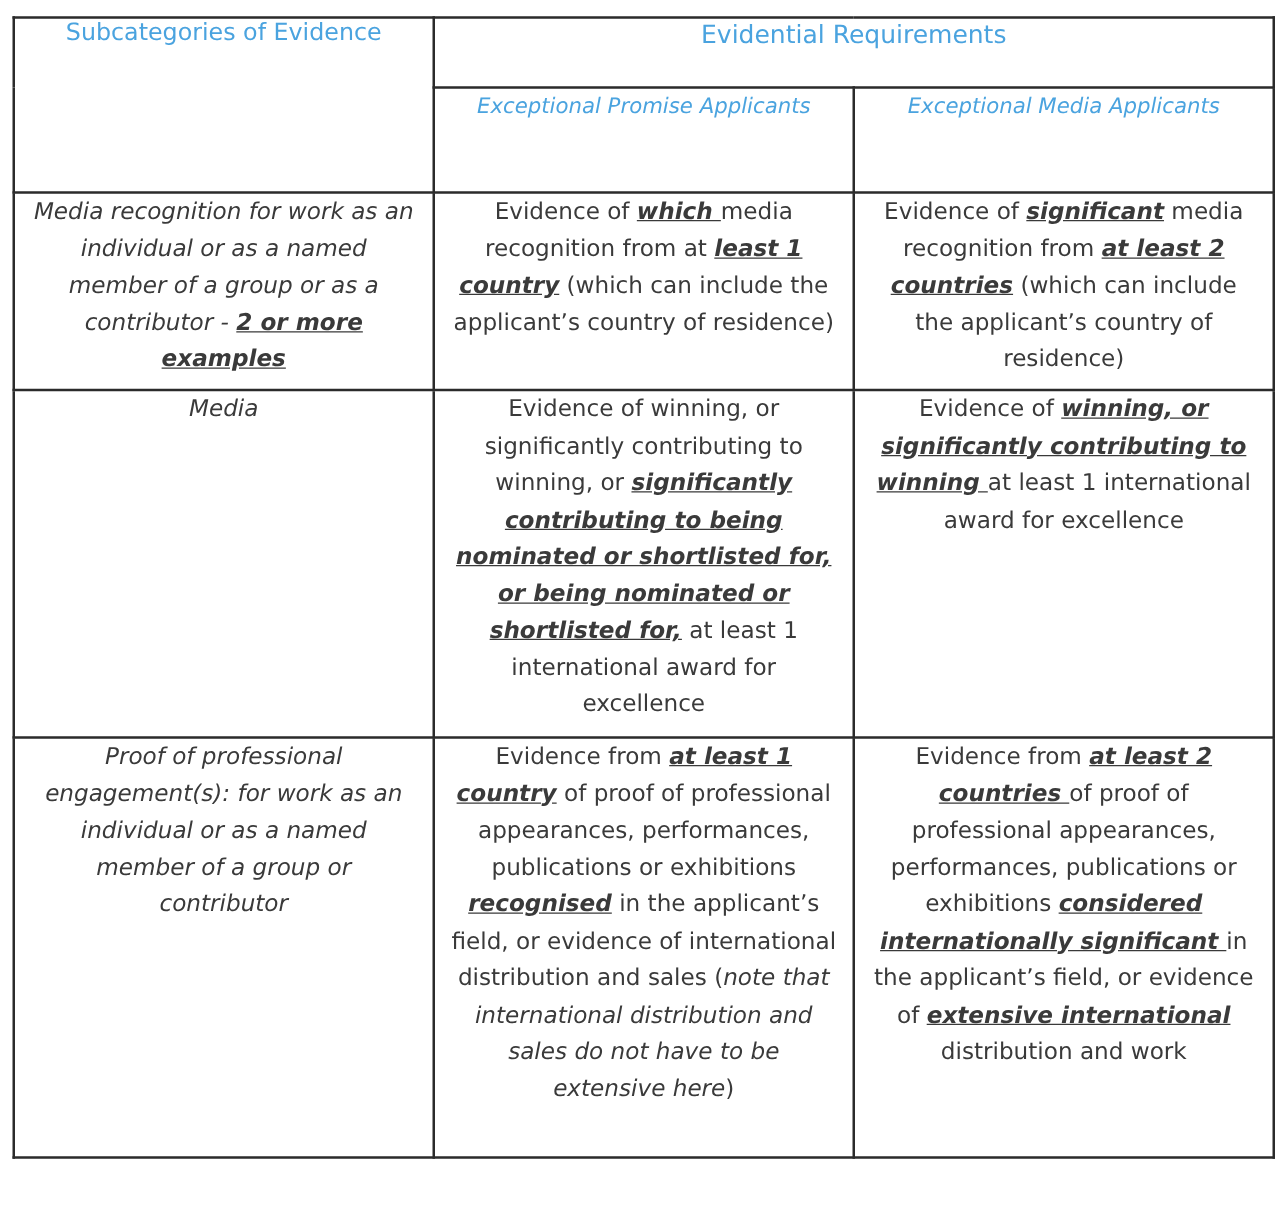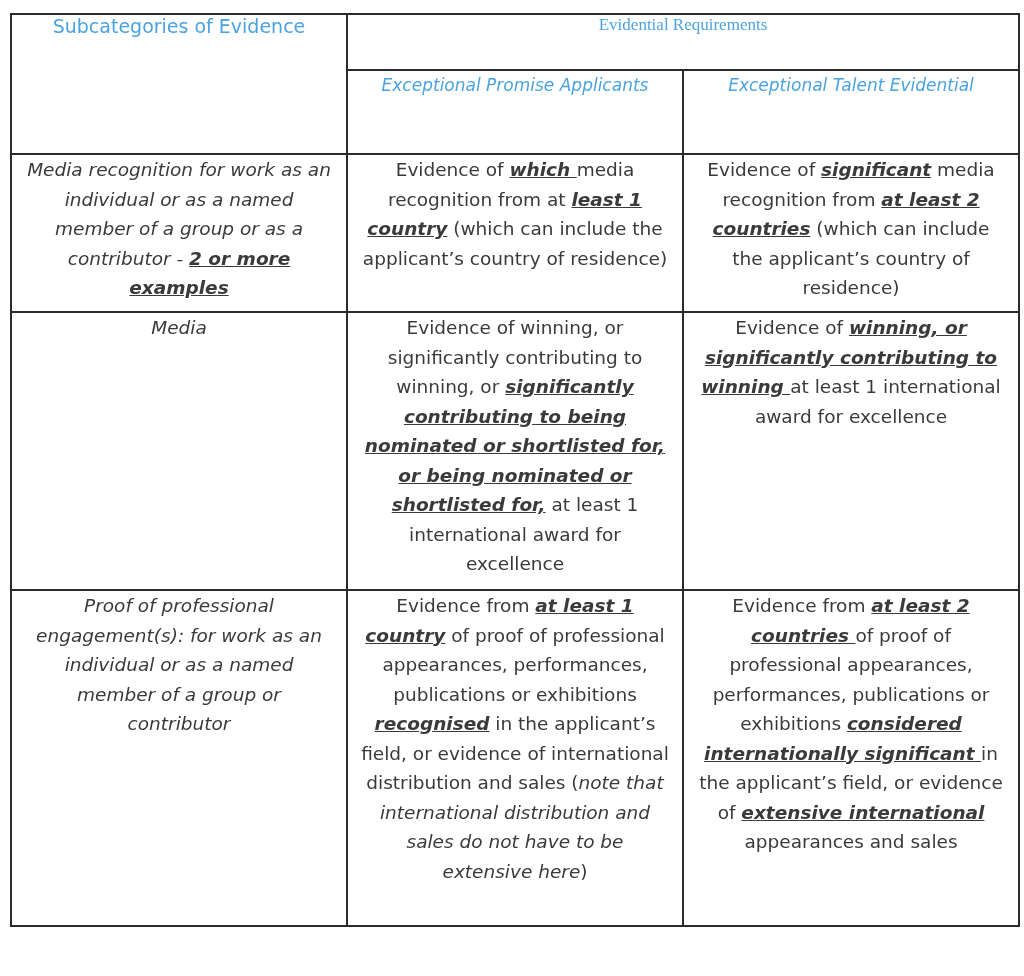--- a/index.html
+++ b/index.html
@@ -19,21 +19,21 @@
       text-align: center;
       vertical-align: top;
       padding: 0 12px;
       font-weight: normal;
     }
     col.c1 { width: 336px; }
     col.c2 { width: 336px; }
     col.c3 { width: 336px; }
     th.blue { color: #4aa3df; font-weight: bold; margin-left: 20px; }
     th.sub-head { vertical-align: middle; font-size: 19px; }
-    th.evreq { height: 54px; vertical-align: middle; font-size: 17px; font-family: Liberation Serif, serif; }
+    th.evreq { height: 54px; vertical-align: middle; font-size: 20px; }
     th.app { height: 82px; vertical-align: middle; font-size: 17px; font-style: italic; line-height: 29px; }
     td.cell { font-size: 18.5px; line-height: 29.5px; padding-top: 14px; }
     td.sub { font-style: italic; font-weight: bold; }
     td.mid { vertical-align: middle; }
     .u { text-decoration: underline; font-weight: bold; font-style: italic; }
     .i { font-style: italic; }
     tr.r1 td { height: 156px; }
     tr.r2 td { height: 276px; }
     tr.r3 td { height: 334px; }
   </style>
@@ -47,35 +47,35 @@
         <col class="c2">
         <col class="c3">
       </colgroup>
   <tbody>
         <tr>
     <th class="blue sub-head" rowspan="2">Subcategories of Evidence</th>
     <th class="blue evreq" colspan="2">Evidential Requirements</th>
   </tr>
   <tr>
     <th class="blue app">Exceptional Promise Applicants</th>
-    <th class="blue app">Exceptional Talent Evidential</th>
+    <th class="blue app">Exceptional Media Applicants</th>
   </tr>
 
   <tr class="r1">
     <td class="cell sub"><span>Media recognition for work as an individual or as a named member of a group or as a contributor - </span><span class="u">2 or more examples</span></td>
     <td class="cell"><span>Evidence of </span><span class="u">which </span><span>media recognition from at </span><span class="u">least 1 country</span><span> (which can include the applicant’s country of residence)</span></td>
     <td class="cell"><span>Evidence of </span><span class="u">significant</span><span> media recognition from </span><span class="u">at least 2 countries</span><span> (which can include the applicant’s country of residence)</span></td>
   </tr>
 
   <tr class="r2">
     <td class="cell sub mid">Media</td>
     <td class="cell"><span>Evidence of winning, or significantly contributing to winning, or </span><span class="u">significantly contributing to being nominated or shortlisted for, or being nominated or shortlisted for,</span><span> at least 1 international award for excellence</span></td>
     <td class="cell"><span>Evidence of </span><span class="u">winning, or significantly contributing to winning </span><span>at least 1 international award for excellence</span></td>
   </tr>
 
   <tr class="r3">
     <td class="cell sub">Proof of professional engagement(s): for work as an individual or as a named member of a group or contributor</td>
     <td class="cell"><span>Evidence from </span><span class="u">at least 1 country</span><span> of proof of professional appearances, performances, publications or exhibitions </span><span class="u">recognised</span><span> in the applicant’s field, or evidence of international distribution and sales (</span><span class="i">note that international distribution and sales do not have to be extensive here</span><span>)</span></td>
-    <td class="cell"><span>Evidence from </span><span class="u">at least 2 countries </span><span>of proof of professional appearances, performances, publications or exhibitions </span><span class="u">considered internationally significant </span><span>in the applicant’s field, or evidence of </span><span class="u">extensive international </span><span>appearances and sales</span></td>
+    <td class="cell"><span>Evidence from </span><span class="u">at least 2 countries </span><span>of proof of professional appearances, performances, publications or exhibitions </span><span class="u">considered internationally significant </span><span>in the applicant’s field, or evidence of </span><span class="u">extensive international </span><span>distribution and work</span></td>
   </tr>
 </tbody>
     </table>
 </div>
 
 </body></html>

